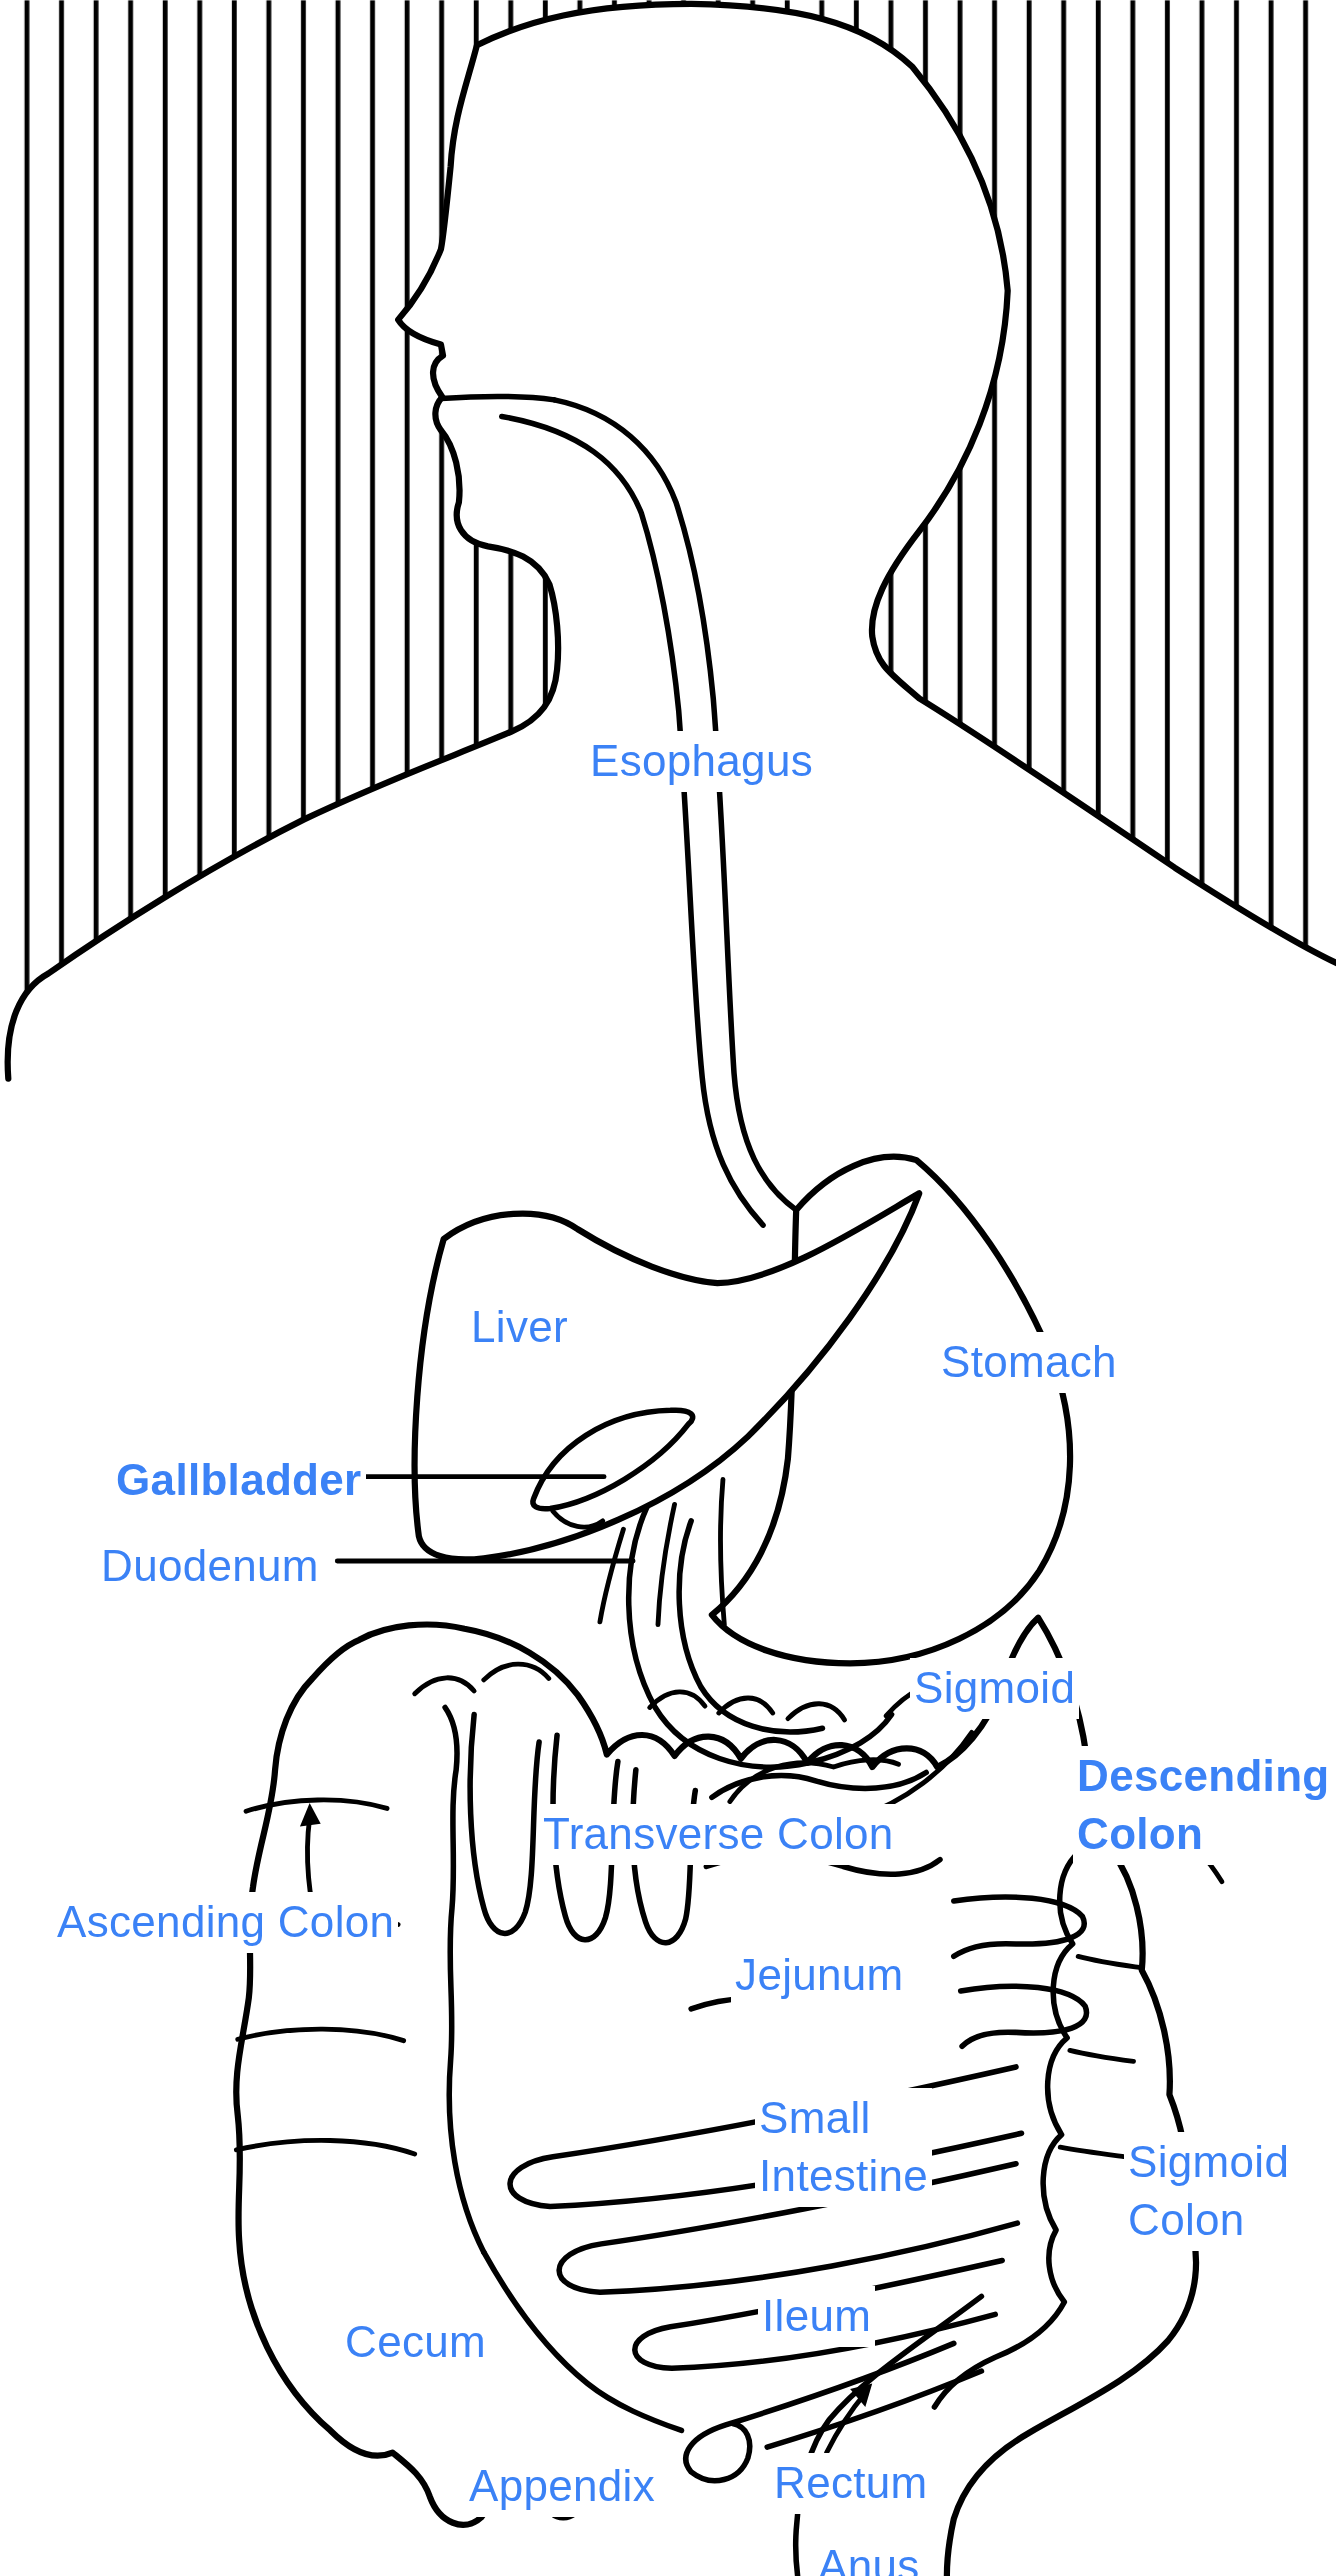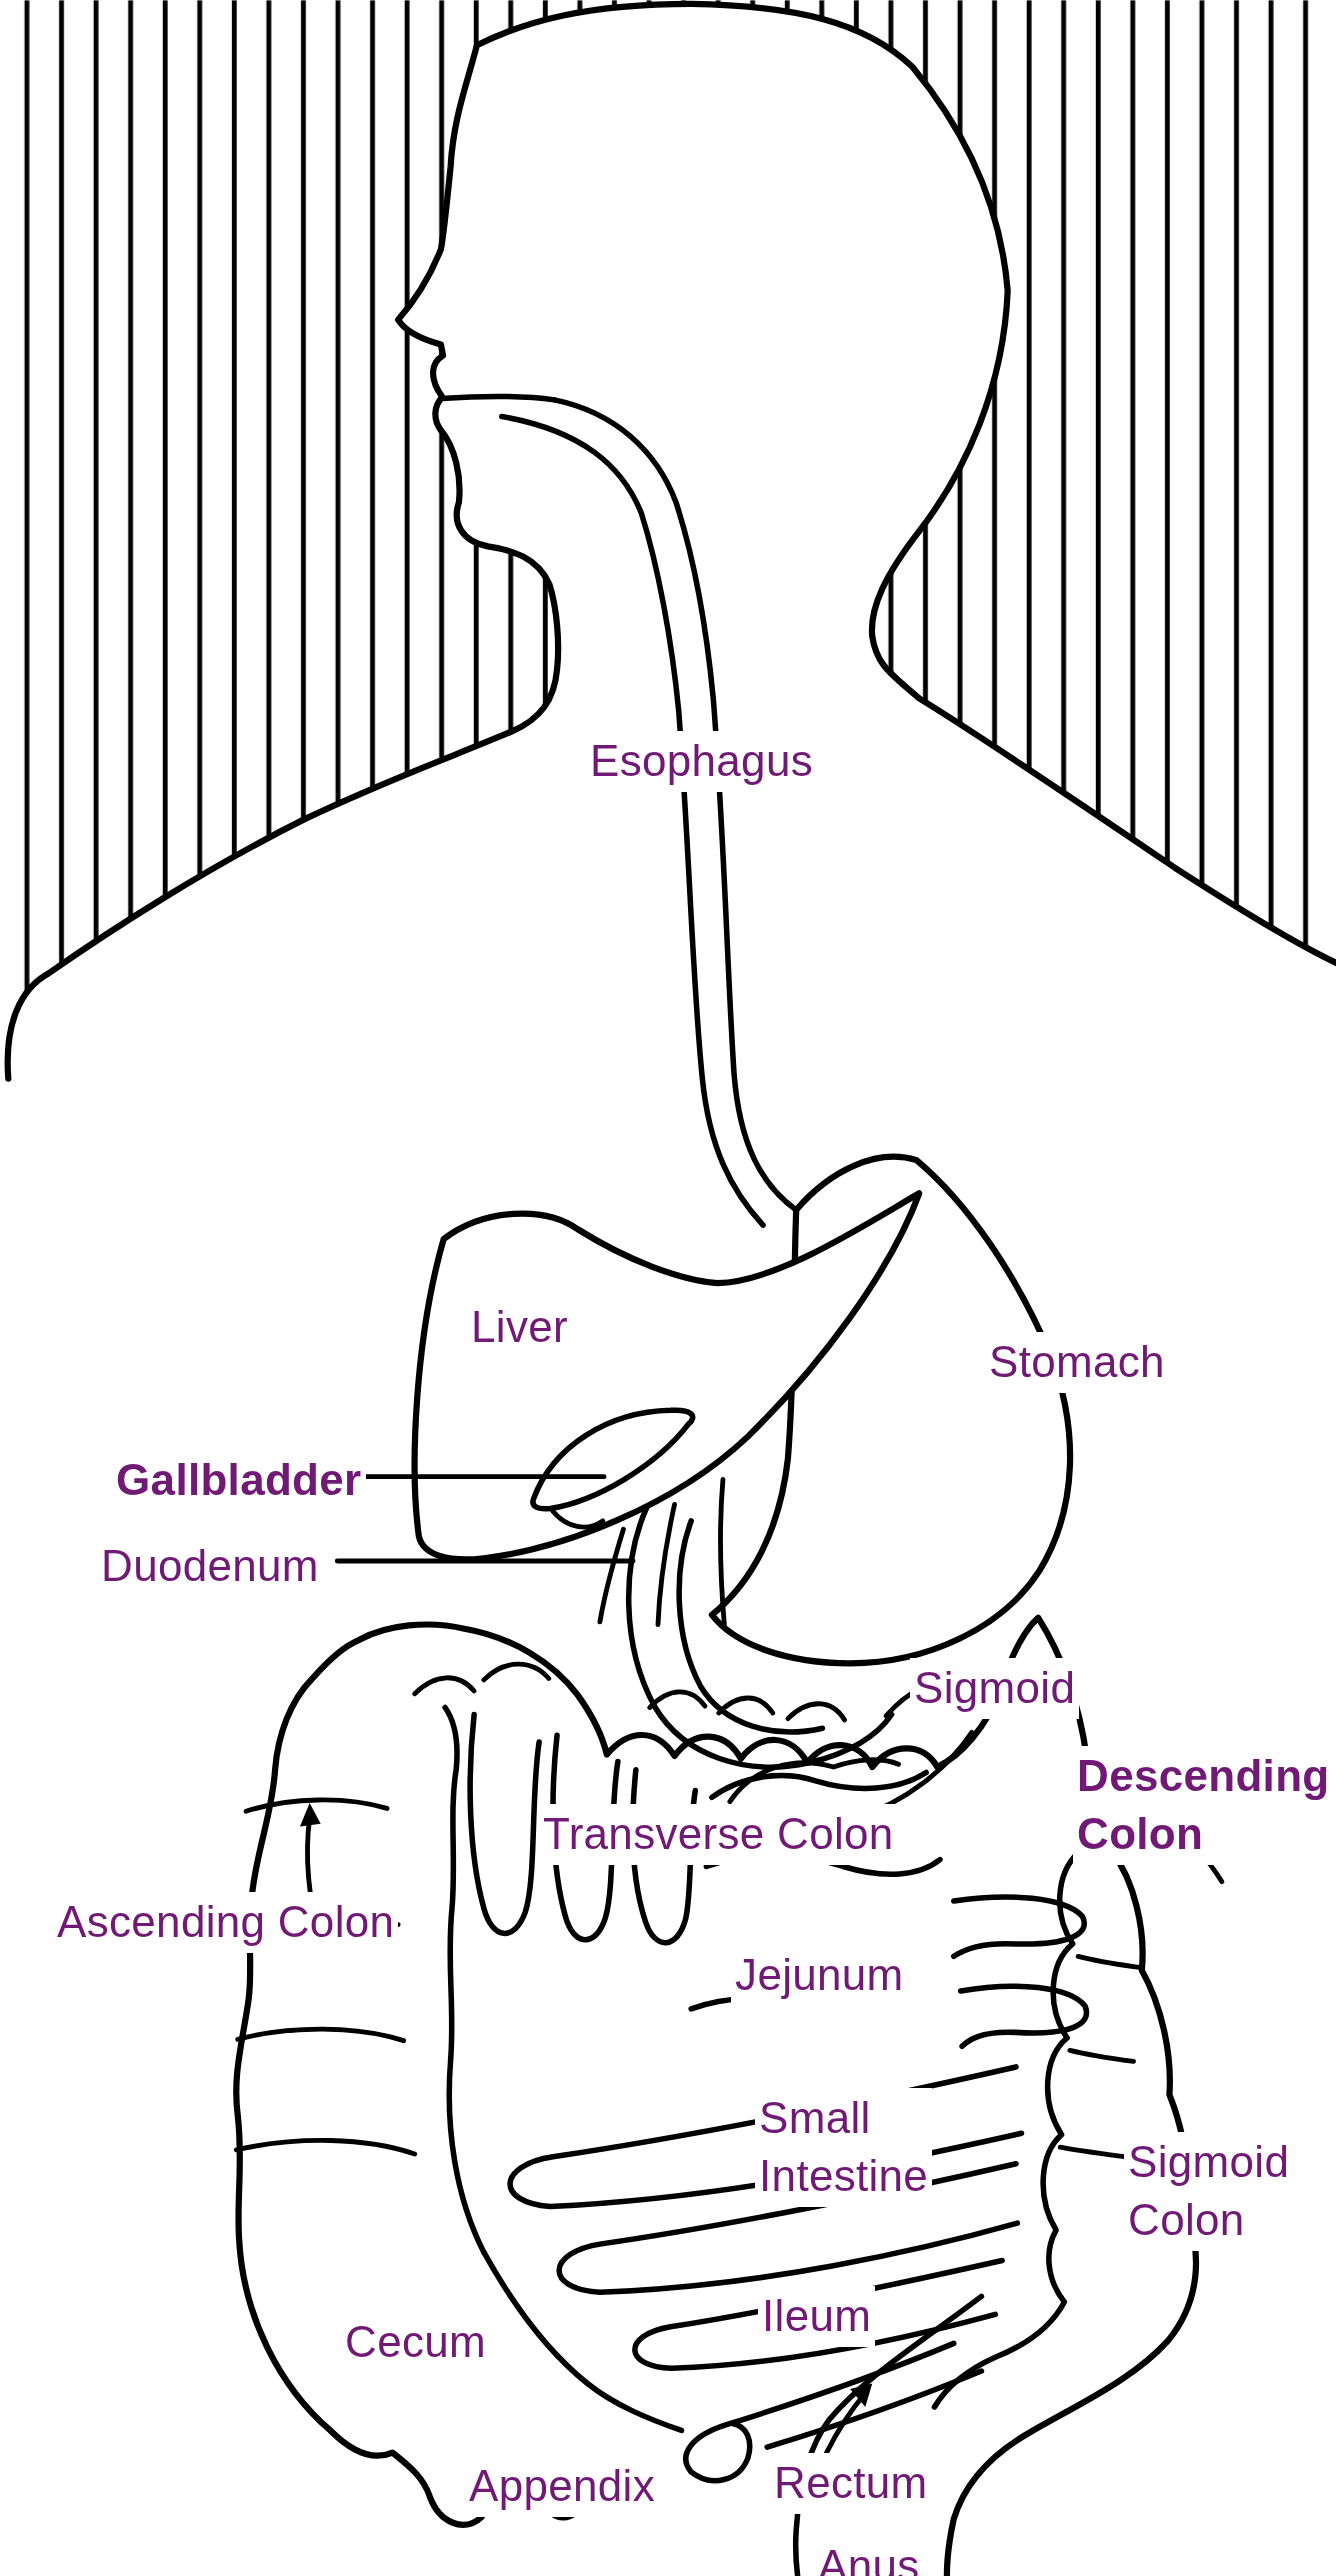--- a/index.html
+++ b/index.html
@@ -1,19 +1,19 @@
 <!DOCTYPE html>
 <html style="font-size:11px"><head>
 <meta charset="utf-8">
 <style>
   html,body{margin:0;padding:0;background:#fff;}
   #stage{position:relative;width:1336px;height:2576px;background:#fff;overflow:hidden;
          font-family:"Liberation Sans", sans-serif;}
   #stage svg{position:absolute;left:0;top:0;}
-  .lbl{position:absolute;color:#701a75;font-size:44px;line-height:1.32;white-space:pre-line;
+  .lbl{position:absolute;color:#3b82f6;font-size:44px;line-height:1.32;white-space:pre-line;
        background:#fff;padding:1.4px 4.1px;letter-spacing:0.3px;}
 </style>
 </head>
 <body>
 
 <div id="stage">
 
 <svg width="1336" height="2576" viewBox="0 0 1933 3726">
   <defs>
     <pattern id="hatch" patternUnits="userSpaceOnUse" width="50" height="1520">
@@ -158,21 +158,21 @@
   </g>
   <g fill="#000" stroke="none">
     <polygon points="448,2608 434,2642 464,2638"></polygon>
     <polygon points="1684,2636 1716,2640 1698,2668"></polygon>
     <polygon points="1262,3448 1230,3456 1252,3482"></polygon>
   </g>
 </svg>
 
   <div class="lbl" style="left:586px;top:731px;">Esophagus</div>
   <div class="lbl" style="left:467px;top:1297px;">Liver</div>
-  <div class="lbl" style="left:937px;top:1332px;margin-left:48px;">Stomach</div>
+  <div class="lbl" style="left:937px;top:1332px;">Stomach</div>
   <div class="lbl" style="left:112px;top:1450px;font-weight:bold;">Gallbladder</div>
   <div class="lbl" style="left:97px;top:1536px;">Duodenum</div>
   <div class="lbl" style="left:910px;top:1658px;">Sigmoid</div>
   <div class="lbl" style="left:539px;top:1780px;margin-top:24px;">Transverse Colon</div>
   <div class="lbl" style="left:1073px;top:1746px;font-weight:bold;">Descending
 Colon</div>
   <div class="lbl" style="left:53px;top:1892px;">Ascending Colon</div>
   <div class="lbl" style="left:731px;top:1945px;">Jejunum</div>
   <div class="lbl" style="left:755px;top:2088px;">Small
 Intestine</div>

